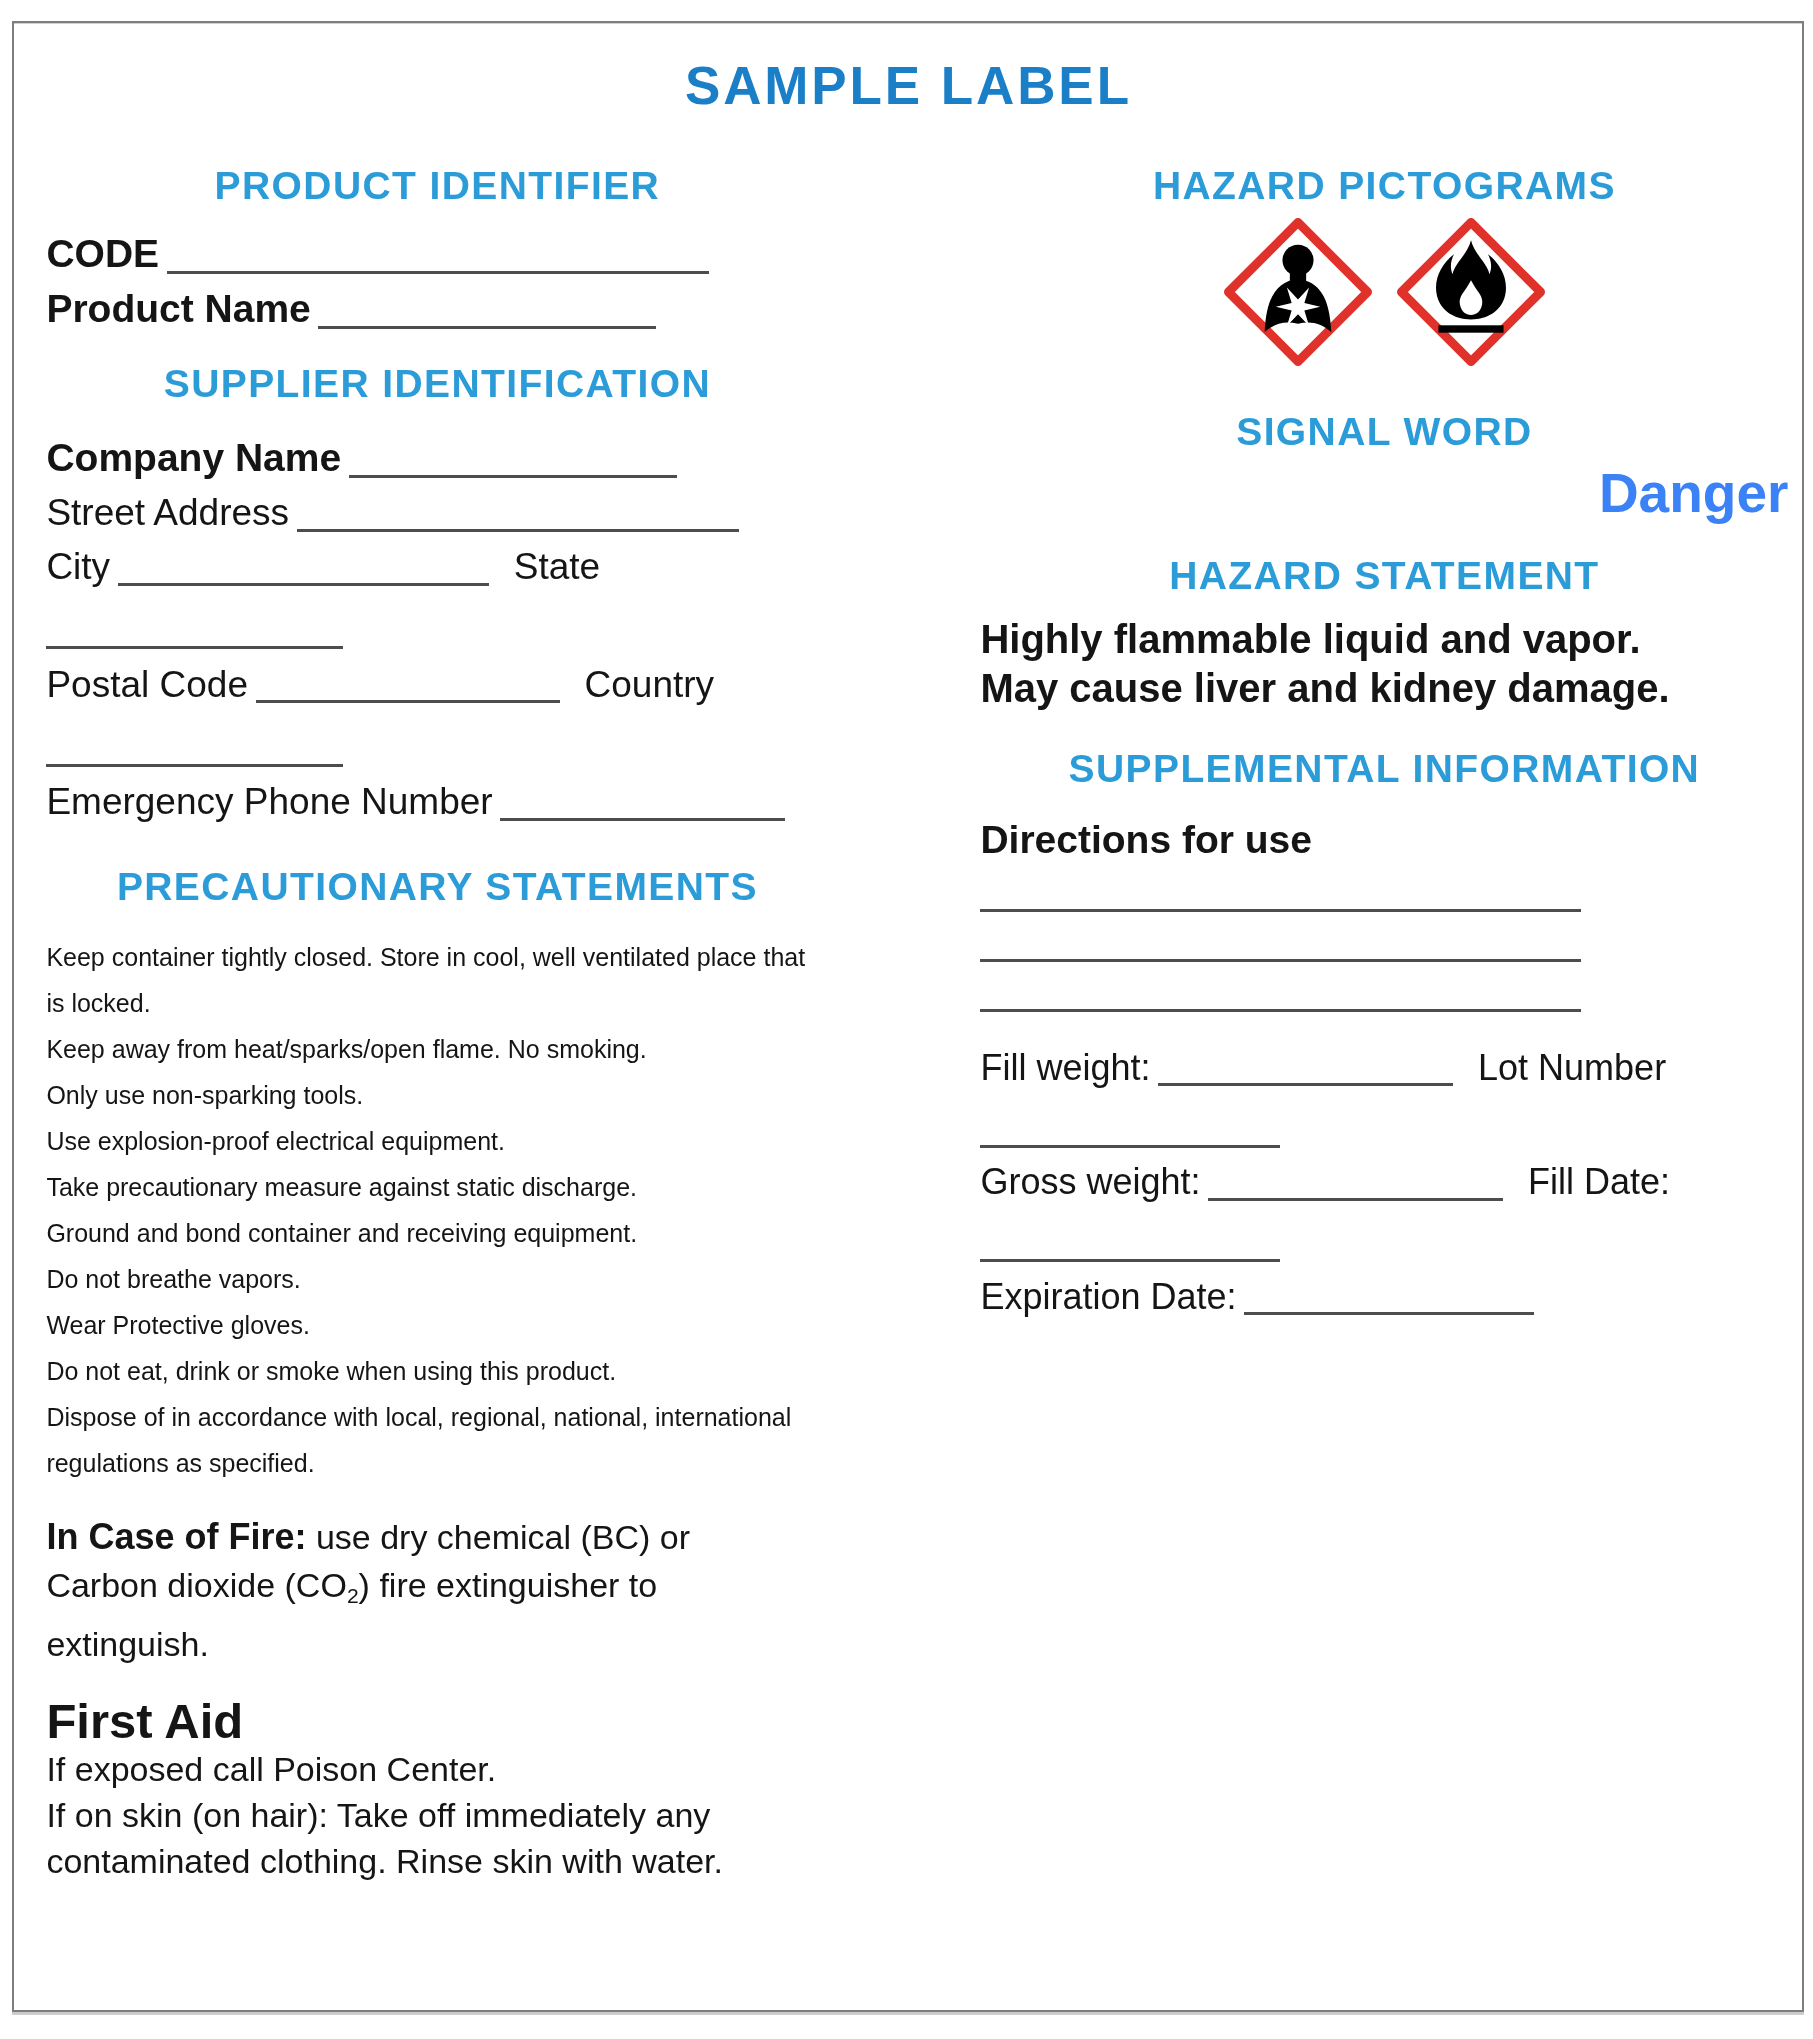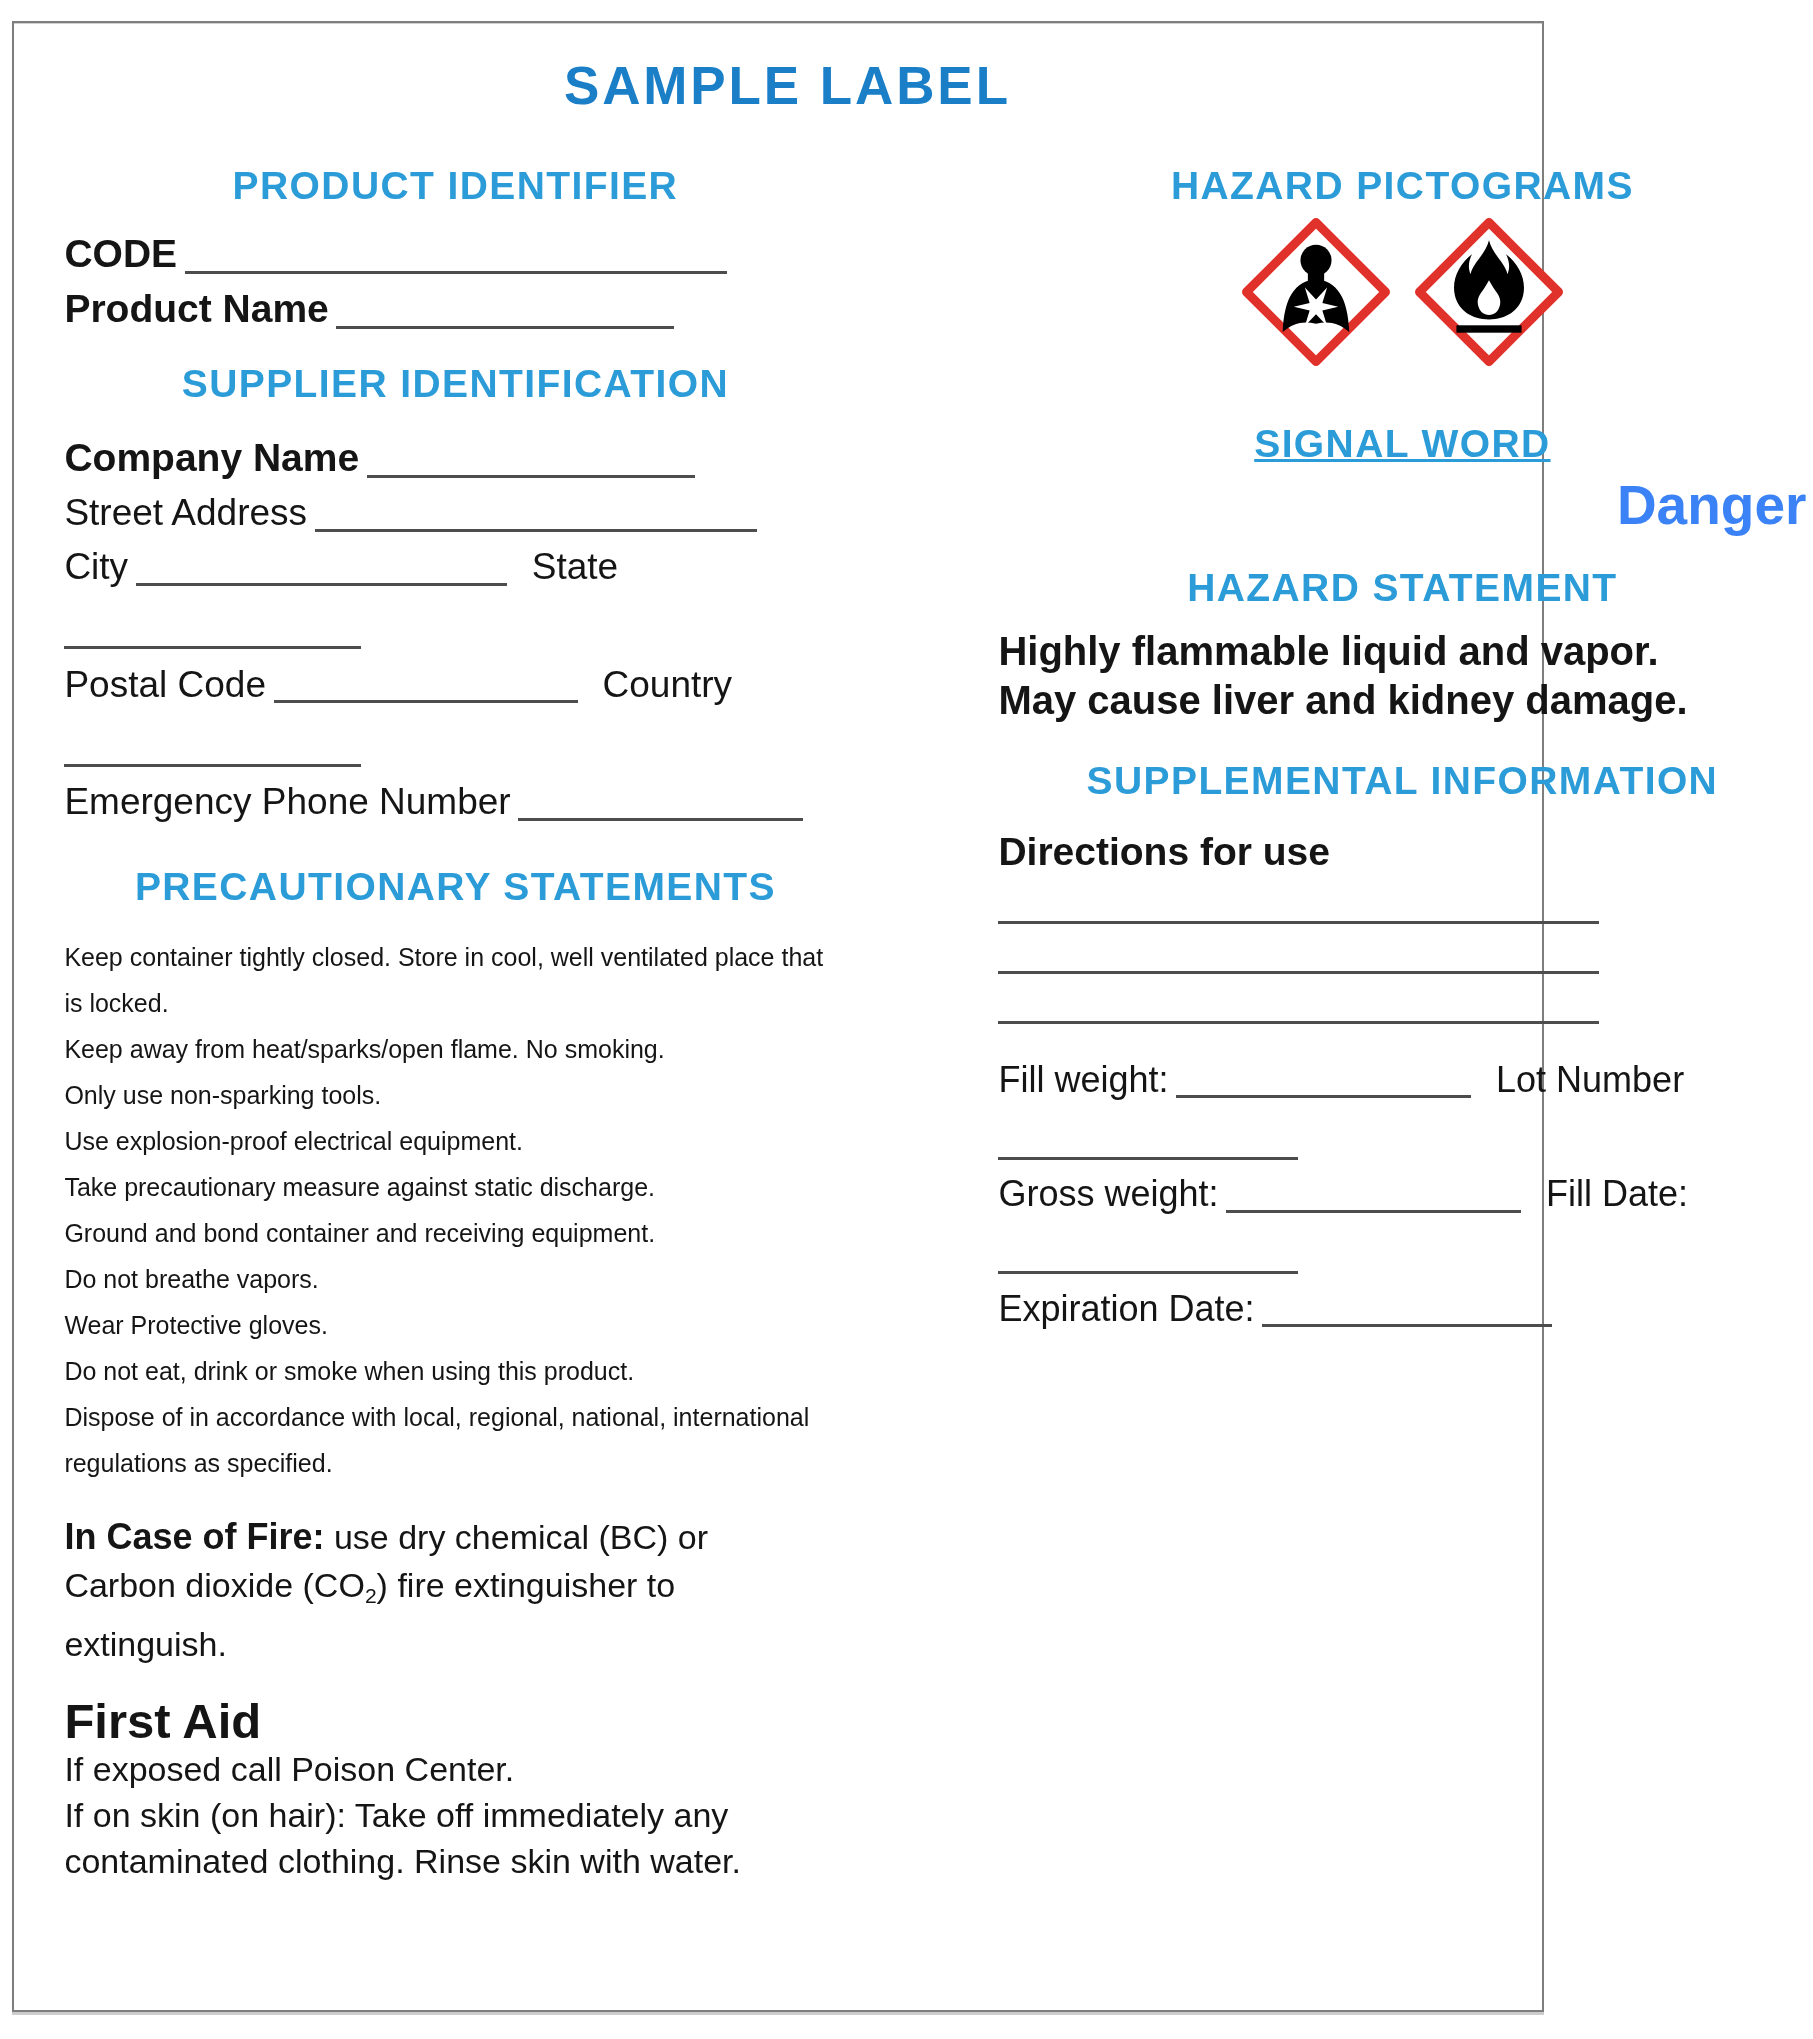--- a/index.html
+++ b/index.html
@@ -10,24 +10,23 @@
     --line-color:#4d4d4d;
   }
   *{box-sizing:border-box;}
   html,body{margin:0;padding:0;}
   body{
     width:1814px;height:2039px;background:#ffffff;position:relative;
     font-family:"Liberation Sans", sans-serif;color:var(--text-color);
     overflow:hidden;
   }
   .frame{
-    position:absolute;left:12.4px;top:21px;width:1532px;height:1991px;
+    position:absolute;left:12.4px;top:21px;width:1792px;height:1991px;
     border:2.9px solid #7e7e7e;background:#fff;
     box-shadow:0 2.9px 0 rgba(160,160,160,.55), inset 0 1px 0 rgba(120,120,120,.35);
-    padding-left:18px;
   }
   .doc-title{
     margin-top:32px;text-align:center;font-weight:bold;font-size:53px;
     letter-spacing:2.9px;color:var(--title-blue);
   }
   .columns{display:flex;margin-top:48px;}
   .col-left{flex:none;width:782px;margin-left:32px;}
   .col-right{flex:none;width:808px;margin-left:152px;}
   .sec-head{
     color:var(--heading-blue);font-weight:bold;font-size:39px;
@@ -54,21 +53,21 @@
   .fire-para{margin-top:27px;font-size:34px;line-height:48px;width:761px;}
   .fire-para .lbl-b{font-size:36px;}
   sub.co2{font-size:0.62em;vertical-align:-0.3em;}
   .firstaid{margin-top:28.5px;width:761px;}
   .firstaid-head{font-weight:bold;font-size:49px;line-height:49px;}
   .firstaid-lines{font-size:34px;line-height:46px;}
   
   .picto-row{display:flex;justify-content:center;gap:25px;margin-top:9.5px;}
   .picto{width:148px;height:148px;}
   .ghs-diamond{fill:#fff;stroke:var(--pictogram-red);stroke-width:6;stroke-linejoin:round;}
-  #sw-heading{margin-top:56px;text-decoration:underline;}
+  #sw-heading{margin-top:44px;}
   .danger-word{text-align:right;font-weight:bold;font-size:55px;color:#3b82f6;margin-top:7.6px;}
   #hs-heading{margin-top:28.5px;}
   .hz-lines{margin-top:17px;}
   .hz-lines div{font-weight:bold;font-size:40px;line-height:49px;}
   #supp-heading{margin-top:34px;}
   .directions-label{margin-top:27px;font-weight:bold;font-size:39px;}
   .dir-line{width:601px;border-bottom:3.8px solid var(--line-color);height:0;margin-top:47px;}
   .rt-row{font-size:36px;line-height:51px;white-space:nowrap;margin-top:3.8px;}
   .rt-row.first{margin-top:30px;}
 </style>

